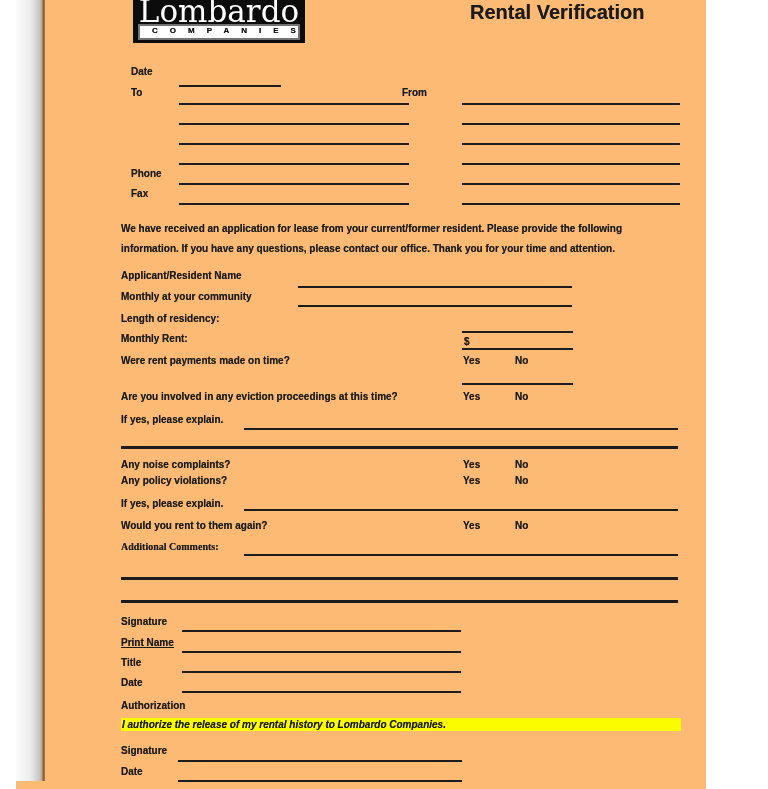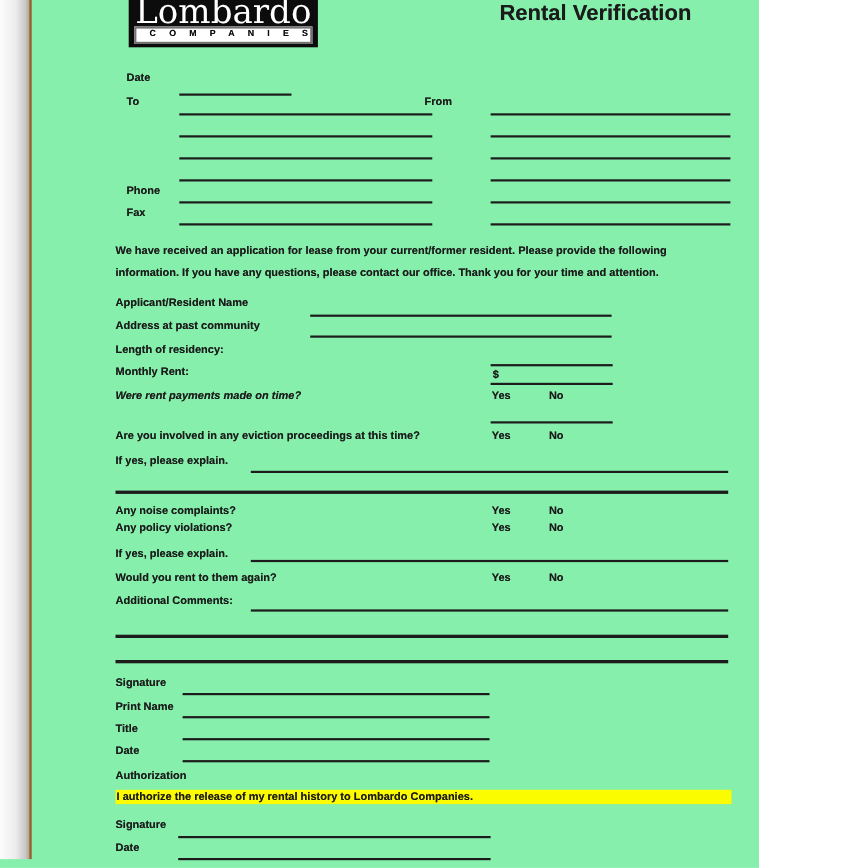--- a/index.html
+++ b/index.html
@@ -1,20 +1,21 @@
 <!DOCTYPE html>
 <html><head>
 <meta charset="utf-8">
 <style>
   html,body{margin:0;padding:0;background:#ffffff;}
   .page{
     position:relative;width:690px;height:789px;overflow:hidden;
-    background:#86efac;color:#1b1b1b;
+    background:#fdba74;color:#1b1b1b;
     font-family:"Liberation Sans",sans-serif;
     text-shadow:0 0 0.6px rgba(20,20,20,0.65);
+    margin-left:16px;
   }
   
   .edge-grad-left{position:absolute;left:0;top:0;width:26px;height:781px;
     background:linear-gradient(to right,#fcfcfc,#ececec 55%,#c6c6c6 90%,#b5a793);}
   .edge-brown-left{position:absolute;left:26px;top:0;width:3px;height:781px;
     background:linear-gradient(to right,#c59a6e,#8d5c33 50%,#a87e55);}
   .edge-brown-right{position:absolute;left:740px;top:0;width:3px;height:780px;
     background:linear-gradient(to right,#c59a6e,#8d5c33 50%,#a87e55);}
   .edge-grad-right{position:absolute;left:743px;top:0;width:25px;height:780px;
     background:linear-gradient(to right,#bfbfbf,#e9e9e9 45%,#fcfcfc 90%);}
@@ -25,21 +26,21 @@
   .logo-band{position:absolute;left:5px;right:5px;bottom:3px;height:12px;background:#ffffff;
     border:2px solid #737373;text-align:center;overflow:hidden;}
   .logo-band span{display:block;margin-top:0px;font-size:8px;font-weight:bold;color:#0c0c0c;
     letter-spacing:12px;text-indent:12px;white-space:nowrap;}
   .title{position:absolute;left:454px;top:1px;font-size:20px;font-weight:bold;white-space:nowrap;}
   
   .lbl{position:absolute;font-size:10px;font-weight:bold;white-space:nowrap;}
   .rule{position:absolute;height:2px;background:#1c1c1c;}
   .thick{height:3px;}
   .underline{}
-  .highlight{position:absolute;left:105px;top:718px;width:560px;height:13px;background:#fcfc00;}
+  .highlight{position:absolute;left:105px;top:718px;width:560px;height:13px;background:#fcfc00;font-style:italic;}
   .highlight .lbl{left:1px;top:1px;}
 </style>
 </head>
 <body>
 
 <div class="page">
 
   <div class="edge-grad-left"></div>
   <div class="edge-brown-left"></div>
   <div class="edge-brown-right"></div>
@@ -74,30 +75,30 @@
   <div class="rule" style="left:446px;top:203px;width:218px;"></div>
 
   <div class="lbl" style="left:115px;top:168px;">Phone</div>
   <div class="lbl" style="left:115px;top:188px;">Fax</div>
 
   <div class="lbl" style="left:105px;top:243px;">information. If you have any questions, please contact our office. Thank you for your time and attention.</div>
   <div class="lbl" style="left:105px;top:223px;">We have received an application for lease from your current/former resident. Please provide the following</div>
 
   <div class="lbl" style="left:105px;top:270px;">Applicant/Resident Name</div>
   <div class="rule" style="left:282px;top:286px;width:274px;"></div>
-  <div class="lbl" style="left:105px;top:291px;">Address at past community</div>
+  <div class="lbl" style="left:105px;top:291px;">Monthly at your community</div>
   <div class="rule" style="left:282px;top:305px;width:274px;"></div>
 
   <div class="lbl" style="left:105px;top:313px;">Length of residency:</div>
   <div class="rule" style="left:446px;top:331px;width:111px;"></div>
   <div class="lbl" style="left:105px;top:333px;">Monthly Rent:</div>
   <div class="lbl" style="left:448px;top:336px;">$</div>
   <div class="rule" style="left:446px;top:348px;width:111px;"></div>
 
-  <div class="lbl" style="left:105px;top:355px;font-style:italic;">Were rent payments made on time?</div>
+  <div class="lbl" style="left:105px;top:355px;">Were rent payments made on time?</div>
   <div class="lbl" style="left:447px;top:355px;">Yes</div>
   <div class="lbl" style="left:499px;top:355px;">No</div>
 
   <div class="rule" style="left:446px;top:383px;width:111px;"></div>
 
   <div class="lbl" style="left:105px;top:391px;">Are you involved in any eviction proceedings at this time?</div>
   <div class="lbl" style="left:447px;top:391px;">Yes</div>
   <div class="lbl" style="left:499px;top:391px;">No</div>
 
   <div class="lbl" style="left:105px;top:414px;">If yes, please explain.</div>
@@ -113,28 +114,28 @@
   <div class="lbl" style="left:447px;top:475px;">Yes</div>
   <div class="lbl" style="left:499px;top:475px;">No</div>
 
   <div class="lbl" style="left:105px;top:498px;">If yes, please explain.</div>
   <div class="rule" style="left:228px;top:509px;width:434px;"></div>
 
   <div class="lbl" style="left:105px;top:520px;">Would you rent to them again?</div>
   <div class="lbl" style="left:447px;top:520px;">Yes</div>
   <div class="lbl" style="left:499px;top:520px;">No</div>
 
-  <div class="lbl" style="left:105px;top:541px;">Additional Comments:</div>
+  <div class="lbl" style="left:105px;top:541px;font-family:Liberation Serif, serif;">Additional Comments:</div>
   <div class="rule" style="left:228px;top:554px;width:434px;"></div>
   <div class="rule thick" style="left:105px;top:577px;width:557px;"></div>
   <div class="rule thick" style="left:105px;top:600px;width:557px;"></div>
 
   <div class="lbl" style="left:105px;top:616px;">Signature</div>
   <div class="rule" style="left:166px;top:630px;width:279px;"></div>
-  <div class="lbl" style="left:105px;top:637px;">Print Name</div>
+  <div class="lbl" style="left:105px;top:637px;text-decoration:underline;">Print Name</div>
   <div class="rule" style="left:166px;top:651px;width:279px;"></div>
   <div class="lbl" style="left:105px;top:657px;">Title</div>
   <div class="rule" style="left:166px;top:671px;width:279px;"></div>
   <div class="lbl" style="left:105px;top:677px;">Date</div>
   <div class="rule" style="left:166px;top:691px;width:279px;"></div>
 
   <div class="lbl underline" style="left:105px;top:700px;">Authorization</div>
   <div class="highlight">
     <div class="lbl">I authorize the release of my rental history to Lombardo Companies.</div>
   </div>

